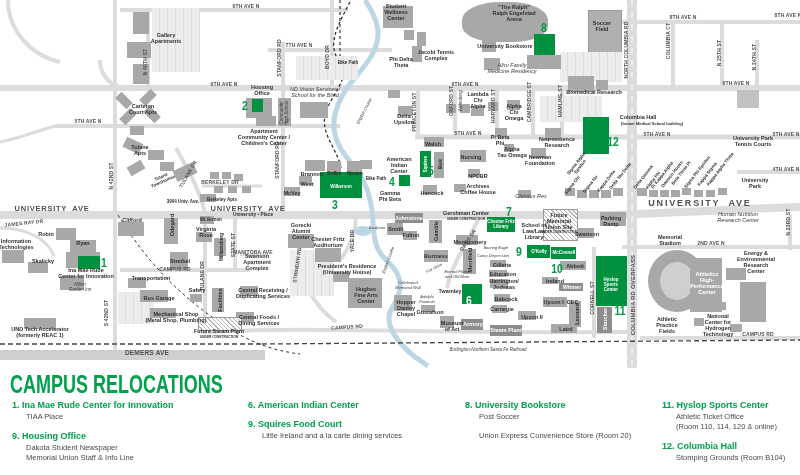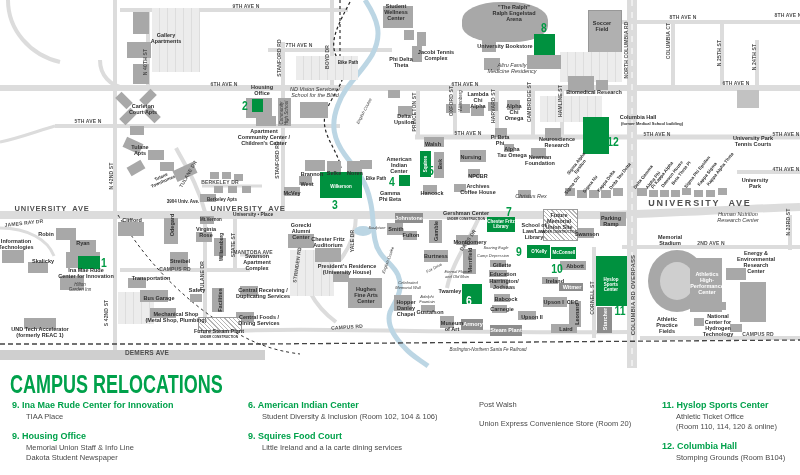--- a/index.html
+++ b/index.html
@@ -534,42 +534,42 @@
         <div class="lbl" style="left: 707px; top: 174px; transform: translate(-50%, -50%) rotate(-52deg) scale(0.45);">Kappa Sigma</div>
         <div class="lbl" style="left: 720px; top: 169px; transform: translate(-50%, -50%) rotate(-52deg) scale(0.45);">Kappa Alpha Theta</div>
       </div>
   </div>
 
   <div id="legend">
     <div id="legend-heading">CAMPUS RELOCATIONS</div>
     <div id="legend-cols">
         <div class="leg-col" style="left: 12px;">
           <div class="leg-item">
-            <div class="leg-title">9. Ina Mae Rude Center for Innovation</div>
+            <div class="leg-title">1. Ina Mae Rude Center for Innovation</div>
             <div class="leg-sub">TIAA Place</div>
           </div>
           <div class="leg-item">
             <div class="leg-title">9. Housing Office</div>
+            <div class="leg-sub">Dakota Student Newspaper</div>
             <div class="leg-sub">Memorial Union Staff &amp; Info Line</div>
-            <div class="leg-sub">Dakota Student Newspaper</div>
           </div>
         </div>
         <div class="leg-col" style="left: 248px;">
           <div class="leg-item">
             <div class="leg-title">6. American Indian Center</div>
-            <div class="leg-sub">Student Diversity &amp; Inclusion (Room 102, 104 &amp; 106)</div>
           </div>
           <div class="leg-item">
             <div class="leg-title">9. Squires Food Court</div>
             <div class="leg-sub">Little Ireland and a la carte dining services</div>
           </div>
         </div>
         <div class="leg-col" style="left: 465px;">
           <div class="leg-item">
-            <div class="leg-sub">Post Walsh</div>
+            <div class="leg-title">8. University Bookstore</div>
+            <div class="leg-sub">Post Soccer</div>
           </div>
           <div class="leg-item">
             <div class="leg-sub">Union Express Convenience Store (Room 20)</div>
           </div>
         </div>
         <div class="leg-col" style="left: 662px;">
           <div class="leg-item">
             <div class="leg-title">11. Hyslop Sports Center</div>
             <div class="leg-sub">Athletic Ticket Office</div>
             <div class="leg-sub">(Room 110, 114, 120 &amp; online)</div>

